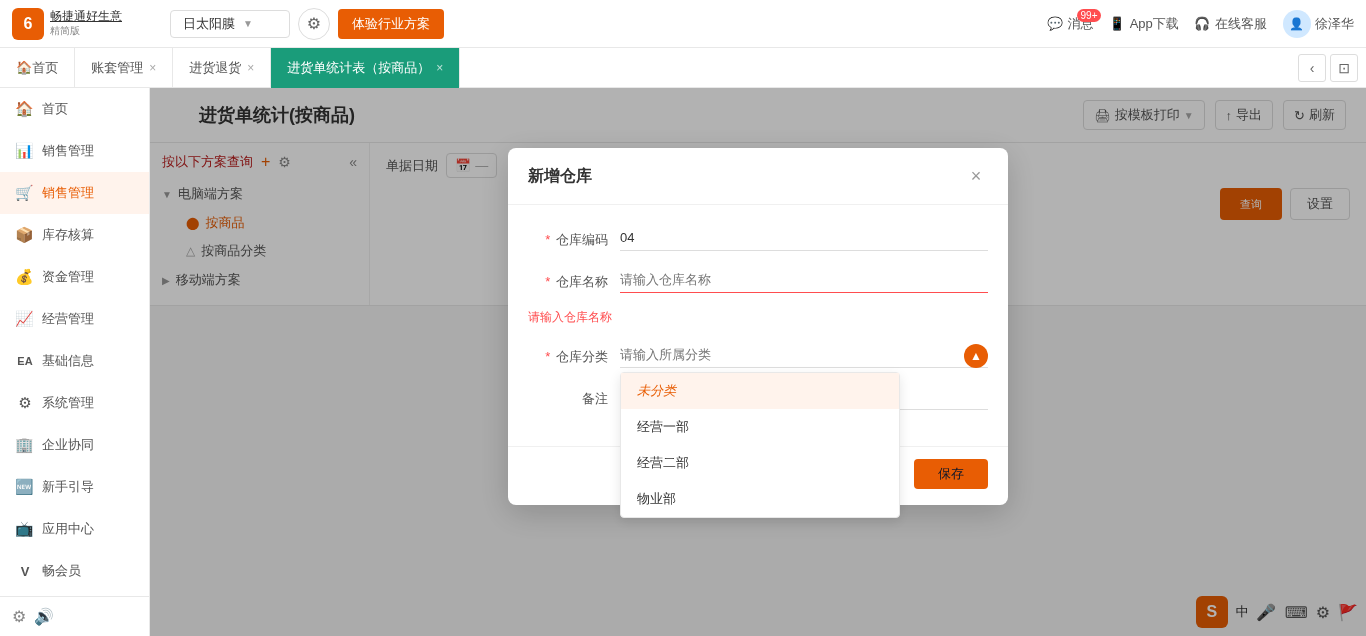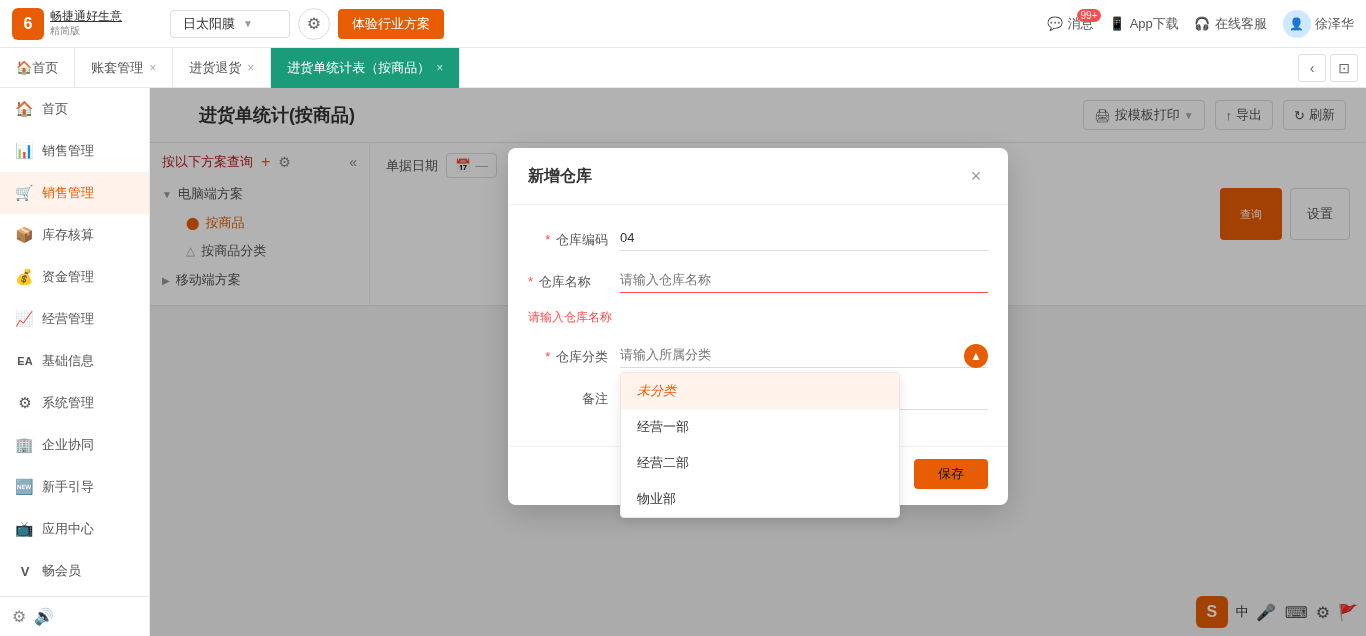--- a/index.html
+++ b/index.html
@@ -227,21 +227,21 @@
       border-radius: 4px;
       padding: 6px 20px;
       cursor: pointer;
       font-size: 11px;
     }
     .set-btn {
       background: #fff;
       color: #555;
       border: 1px solid #ddd;
       border-radius: 4px;
-      padding: 16px 16px;
+      padding: 6px 16px;
       cursor: pointer;
       font-size: 13px;
     }
 
     
     .overlay {
       position: absolute;
       top: 0; left: 0; right: 0; bottom: 0;
       background: rgba(0,0,0,0.3);
       z-index: 100;
@@ -625,21 +625,21 @@
           <div class="form-row">
             <div class="form-label">
               <span class="required-star">*</span>
               <span>仓库编码</span>
             </div>
             <input class="form-input" type="text" value="04" style="">
           </div>
 
           <div class="form-row" style="flex-flow: wrap; padding-left: 0px; position: relative;">
             <div style="display: flex; align-items: flex-start; gap: 12px; width: 100%; flex-direction: row;">
-              <div style="position: static; left: 20px; width: 80px; text-align: left; padding-top: 6px;" class="form-label">
+              <div style="position: static; left: 20px; width: 80px; text-align: right; padding-top: 6px;" class="form-label">
                 <span class="required-star">*</span>
                 <span>仓库名称</span>
               </div>
               <input class="form-input error" type="text" style="width: 100%; border-bottom-color: rgb(255, 77, 79);" placeholder="请输入仓库名称">
             </div>
             <div class="error-msg" style="margin-left:0; margin-top:4px;">请输入仓库名称</div>
           </div>
 
           <div class="form-row" style="position:relative;">
             <div class="form-label">

